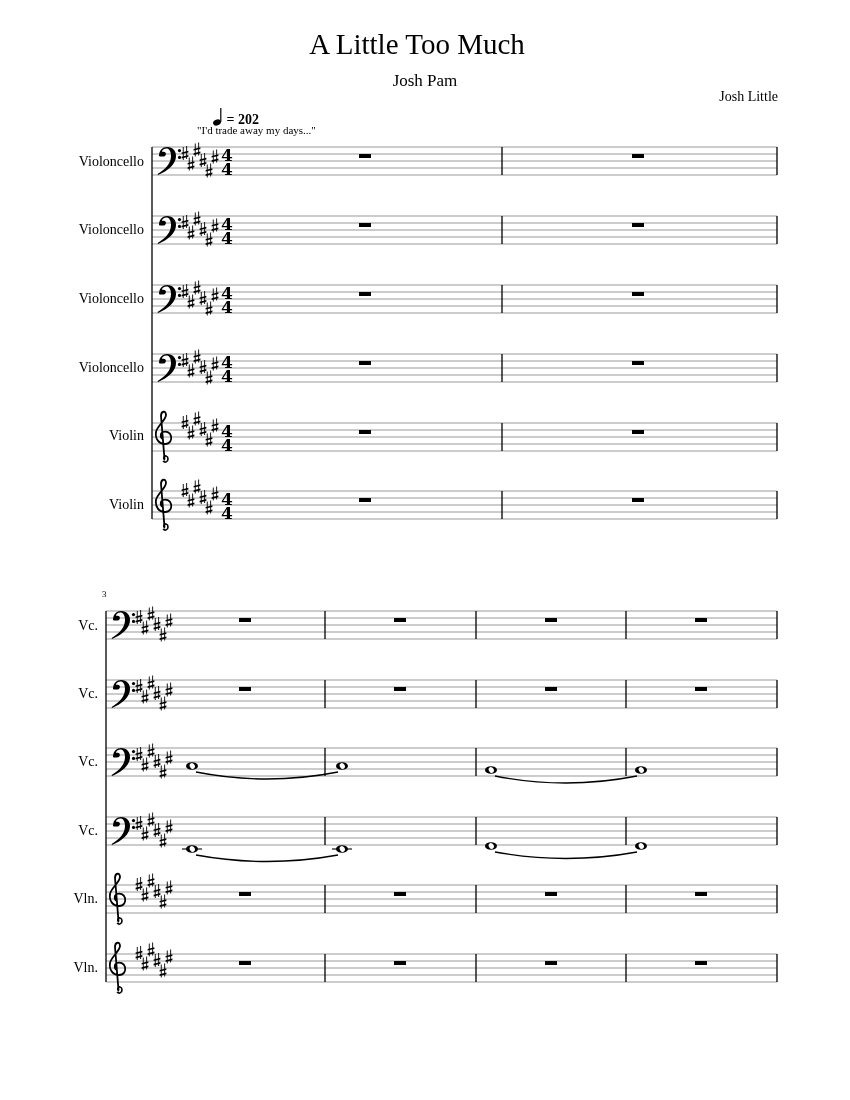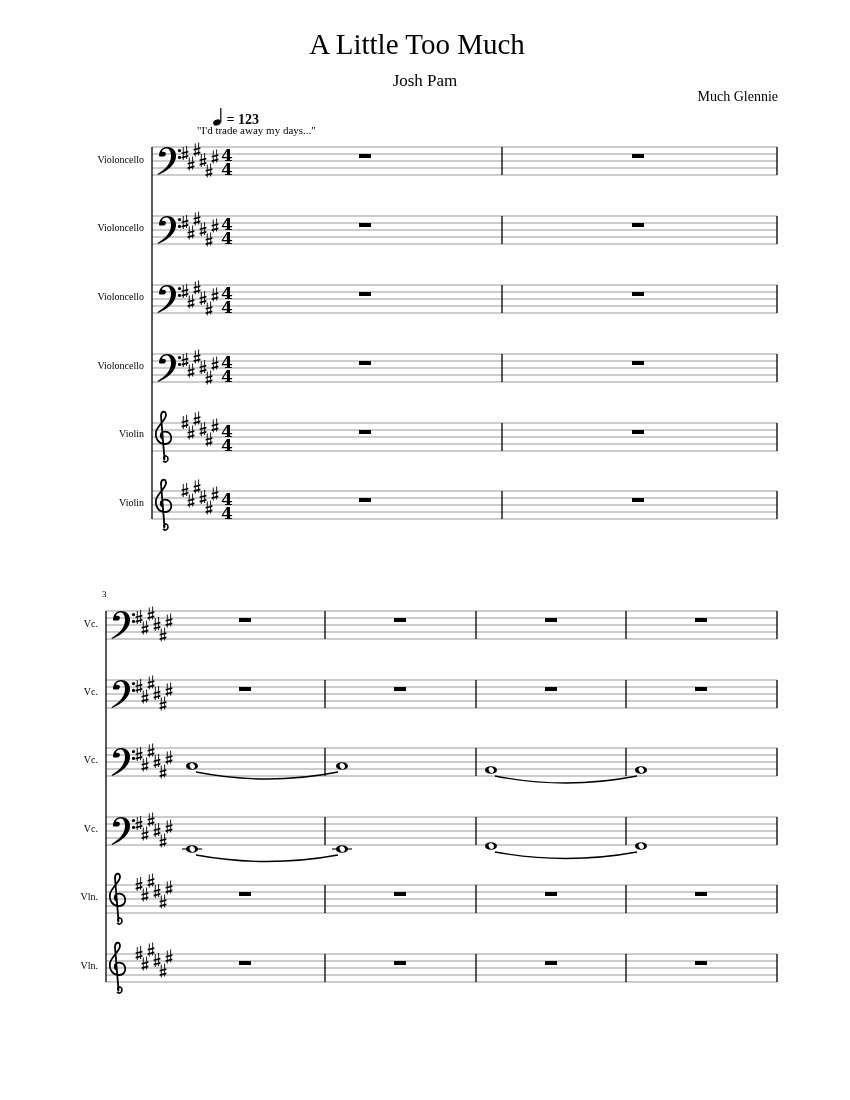--- a/index.html
+++ b/index.html
@@ -5,38 +5,38 @@
   html, body { margin: 0; padding: 0; background: #ffffff; }
   body { width: 850px; height: 1100px; position: relative; overflow: hidden;
          font-family: "Liberation Serif", serif; color: #000; }
   .abs { position: absolute; }
   .title { left: 0; width: 834px; top: 28px; text-align: center; font-size: 29px; }
   .subtitle { left: 0; width: 850px; top: 71px; text-align: center; font-size: 17px; }
   .composer { right: 72px; top: 89px; font-size: 14px; }
   .tempo { left: 213px; top: 108px; font-size: 14px; font-weight: bold; }
   .lyric-text { left: 197px; top: 124px; font-size: 11px; }
   .measure-num { font-size: 9px; }
-  .inst-label { font-size: 10px; text-align: left; margin-left: 28px; }
+  .inst-label { font-size: 14px; text-align: left; margin-left: 28px; }
   svg.score { position: absolute; left: 0; top: 0; }
 </style>
 </head>
 <body>
 
 <div class="abs title">A Little Too Much</div>
 <div class="abs subtitle">Josh Pam</div>
-<div class="abs composer">Much Glennie</div>
+<div class="abs composer">Josh Little</div>
 
 <div class="abs tempo">
   <span style="display:inline-block;position:relative;width:10px;height:16px;vertical-align:-2px;">
     <svg width="10" height="18" viewBox="0 0 10 18">
         <ellipse cx="4" cy="14.5" rx="4" ry="3" transform="rotate(-20 4 14.5)" fill="#000"></ellipse>
         <rect x="7.2" y="0" width="1.2" height="14" fill="#000"></rect>
       </svg>
   </span>
-  <span>= 123</span>
+  <span>= 202</span>
 </div>
 <div class="abs lyric-text">"I'd trade away my days..."</div>
 
 <div class="abs inst-label" style="right:706px;top:154px;">Violoncello</div>
 <div class="abs inst-label" style="right:706px;top:222px;">Violoncello</div>
 <div class="abs inst-label" style="right:706px;top:291px;">Violoncello</div>
 <div class="abs inst-label" style="right:706px;top:360px;">Violoncello</div>
 <div class="abs inst-label" style="right:706px;top:428px;">Violin</div>
 <div class="abs inst-label" style="right:706px;top:497px;">Violin</div>
 

